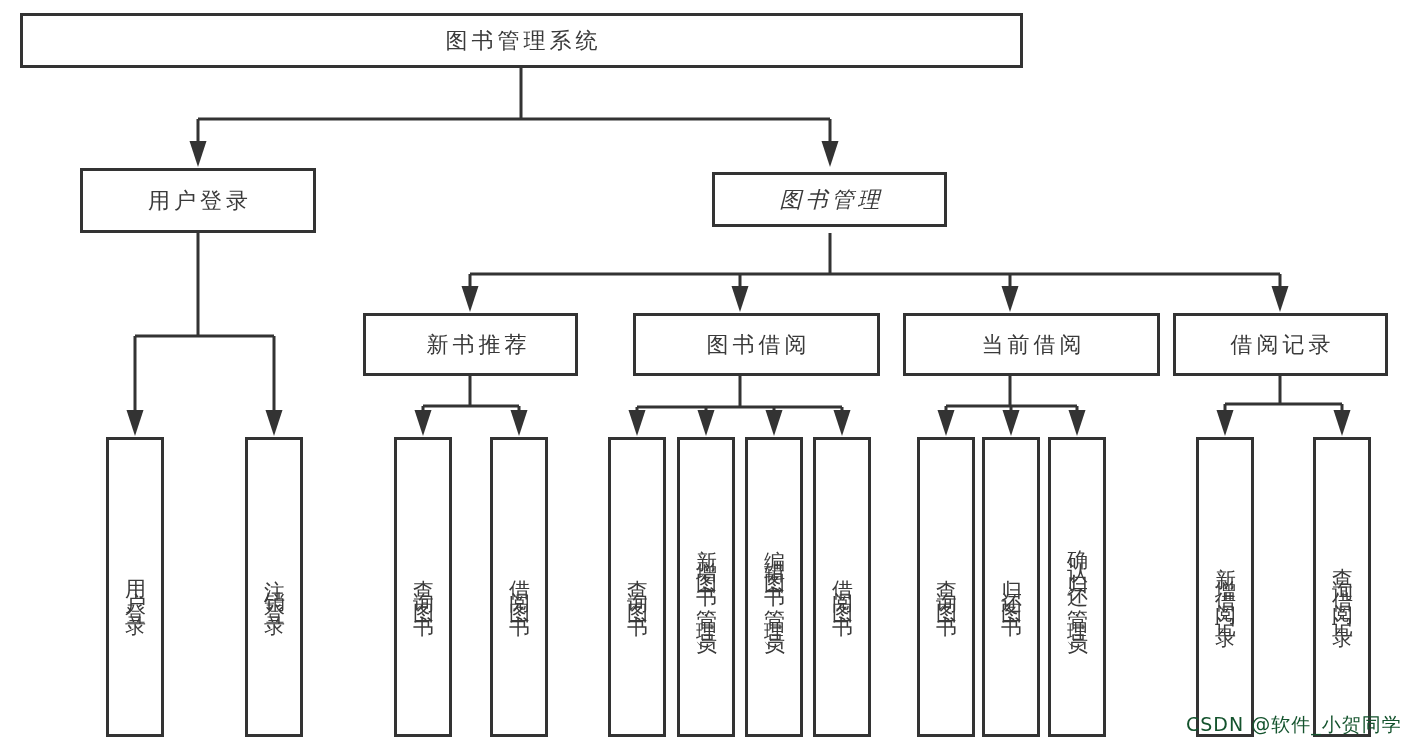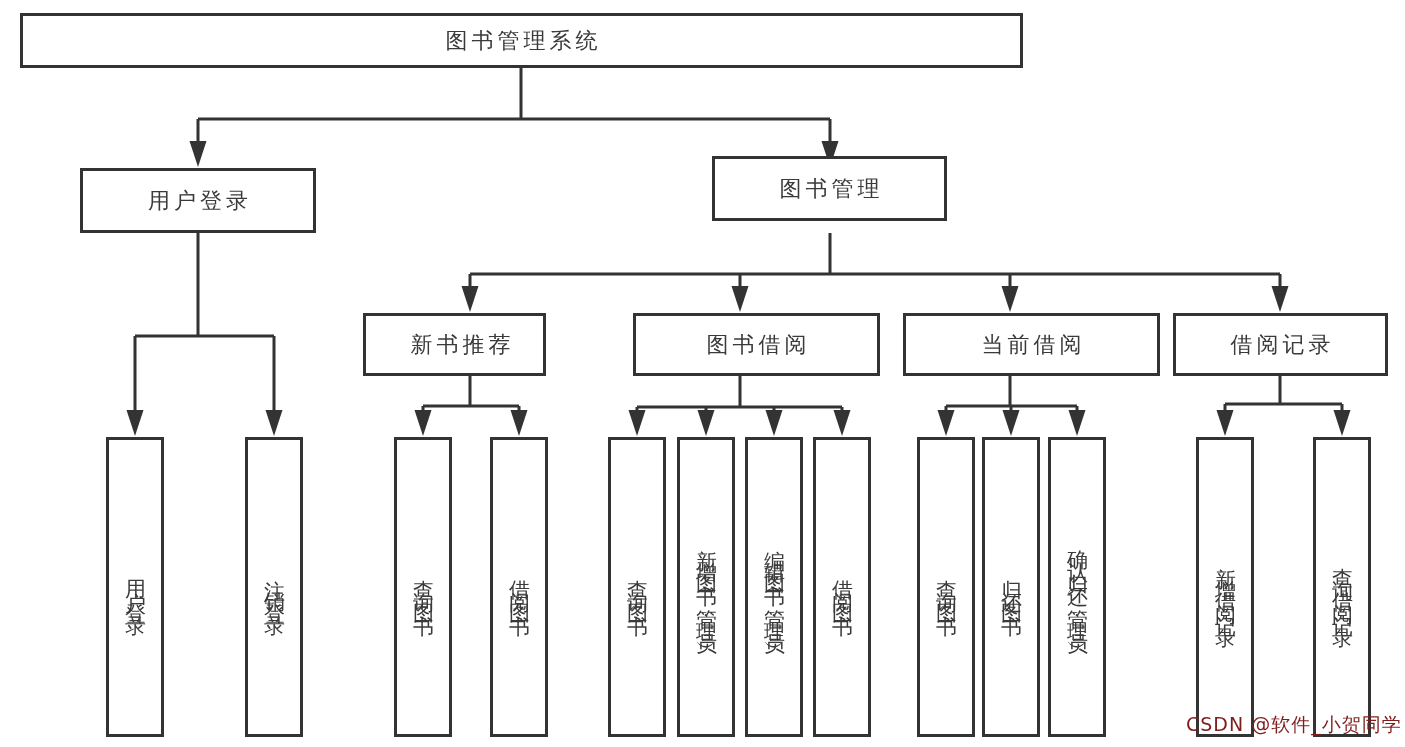--- a/index.html
+++ b/index.html
@@ -54,21 +54,21 @@
   }
   .connectors polygon {
     fill: #333333;
     stroke: none;
   }
   .watermark {
     position: absolute;
     left: 1186px;
     top: 712px;
     font-size: 19px;
-    color: #7f1d1d;
+    color: #14532d;
     white-space: nowrap;
     z-index: 5;
     letter-spacing: 1px;
   }
 </style>
 </head>
 <body>
 
 <svg class="connectors" width="1405" height="747" viewBox="0 0 1405 747">
 
@@ -116,23 +116,23 @@
   <g>
     <path d="M1280 376 L1280 404 M1225 404 L1342 404 M1225 404 L1225 414 M1342 404 L1342 414"></path>
     <polygon points="1216.5,410 1233.5,410 1225,436"></polygon>
     <polygon points="1333.5,410 1350.5,410 1342,436"></polygon>
   </g>
 </svg>
 
 <div class="box hbox" style="left:20px; top:13px; width:1003px; height:55px;">图书管理系统</div>
 
 <div class="box hbox" style="left:80px; top:168px; width:236px; height:65px;">用户登录</div>
-<div class="box hbox" style="left:712px; top:156px; width:235px; height:65px;">图书管理</div>
+<div class="box hbox" style="left:712px; top:172px; width:235px; height:55px;font-style:italic;">图书管理</div>
 
-<div class="box hbox" style="left:363px; top:313px; width:183px; height:63px;padding-left:12px;">新书推荐</div>
+<div class="box hbox" style="left:363px; top:313px; width:215px; height:63px;padding-left:12px;">新书推荐</div>
 <div class="box hbox" style="left:633px; top:313px; width:247px; height:63px;">图书借阅</div>
 <div class="box hbox" style="left:903px; top:313px; width:257px; height:63px;">当前借阅</div>
 <div class="box hbox" style="left:1173px; top:313px; width:215px; height:63px;text-align:right;">借阅记录</div>
 
 <div class="box leaf" style="left:106px; top:437px; width:58px; height:300px;">用户登录</div>
 <div class="box leaf" style="left:245px; top:437px; width:58px; height:300px;">注销登录</div>
 
 <div class="box leaf" style="left:394px; top:437px; width:58px; height:300px;">查询图书</div>
 <div class="box leaf" style="left:490px; top:437px; width:58px; height:300px;">借阅图书</div>
 

